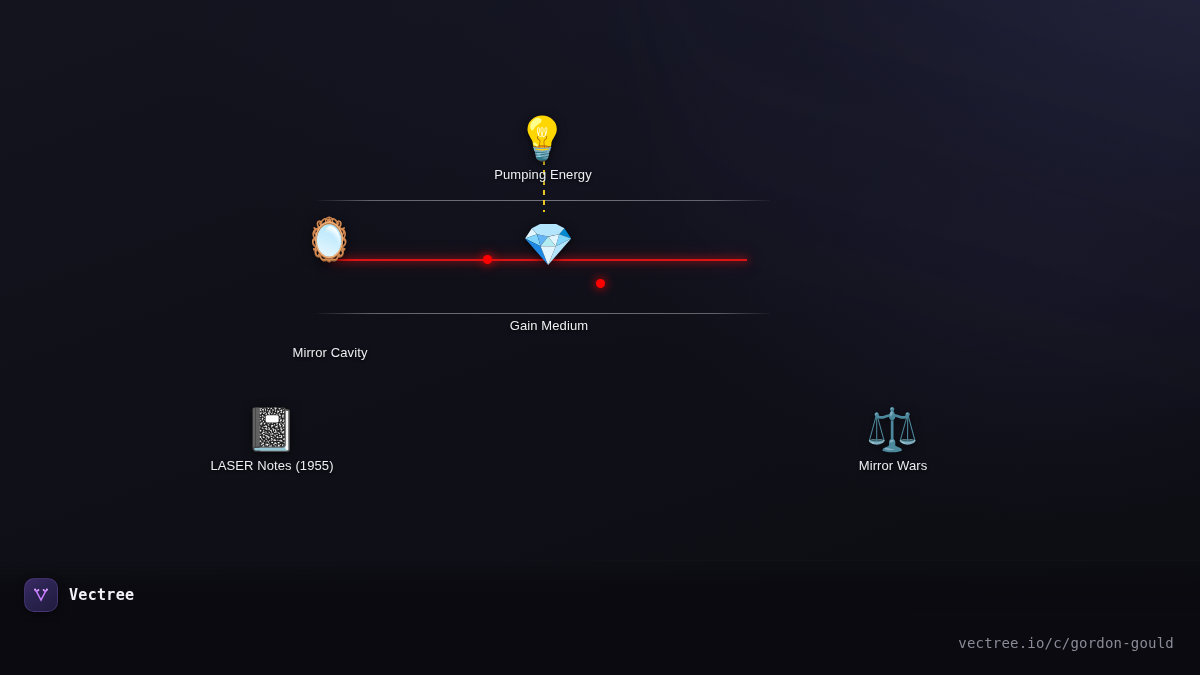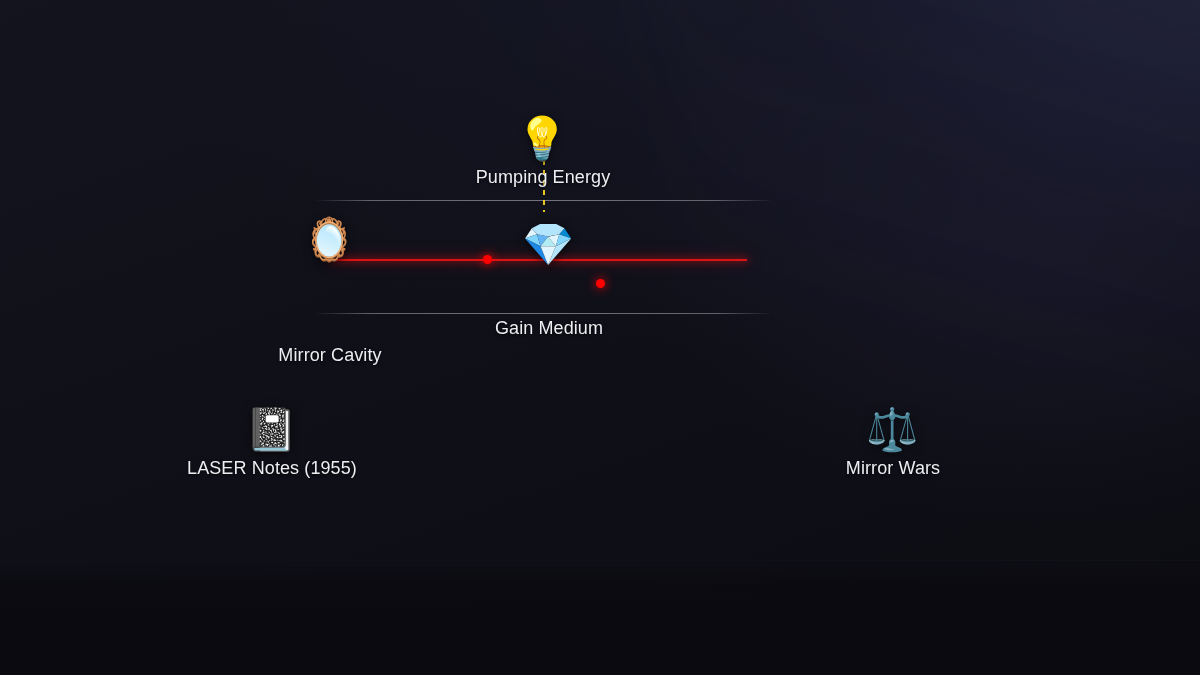--- a/index.html
+++ b/index.html
@@ -70,21 +70,21 @@
   .node { position:absolute; text-align:center; }
   .node .glyph {
     font-size:42px;
     line-height:1;
     display:block;
     filter:drop-shadow(0 2px 5px rgba(0,0,0,0.65));
   }
   .node .cap {
     display:block;
     margin-top:7px;
-    font-size:18px;
+    font-size:13px;
     color:#eceef2;
     white-space:nowrap;
     letter-spacing:.1px;
     text-shadow:0 1px 3px rgba(0,0,0,.85);
   }
 
   
   .footer {
     position:absolute; left:0; right:0; bottom:0; height:115px;
     background:linear-gradient(180deg, rgba(8,8,13,0.0) 0%, rgba(9,9,14,0.72) 22%, #0a0a10 55%, #0a0a10 100%);
@@ -151,17 +151,36 @@
 
     <div class="node" style="left:793px; top:409px; width:200px;">
       <span class="glyph">⚖️</span>
       <span class="cap">Mirror Wars</span>
     </div>
 
   </div>
 
   <div class="footer">
 
+    <div class="brand">
+      <span class="logo">
+        <svg width="20" height="20" viewBox="0 0 24 24" aria-hidden="true">
+          <g stroke="#c77dff" stroke-width="1.9" stroke-linecap="round" fill="none">
+            <path d="M6.6 7.8 L12 18 L17.4 7.8"></path>
+            <path d="M6.6 7.8 L4.9 5.6 M6.6 7.8 L8.8 6.1"></path>
+            <path d="M17.4 7.8 L19.1 5.6 M17.4 7.8 L15.2 6.1"></path>
+          </g>
+          <g fill="#e0a6ff">
+            <circle cx="4.9" cy="5.4" r="1.25"></circle>
+            <circle cx="8.9" cy="5.9" r="1.05"></circle>
+            <circle cx="19.1" cy="5.4" r="1.25"></circle>
+            <circle cx="15.1" cy="5.9" r="1.05"></circle>
+          </g>
+        </svg>
+      </span>
+      <span class="brand-name">Vectree</span>
+    </div>
 
 
+    <div class="url">vectree.io/c/gordon-gould</div>
   </div>
 
 </div>
 
 </body></html>

